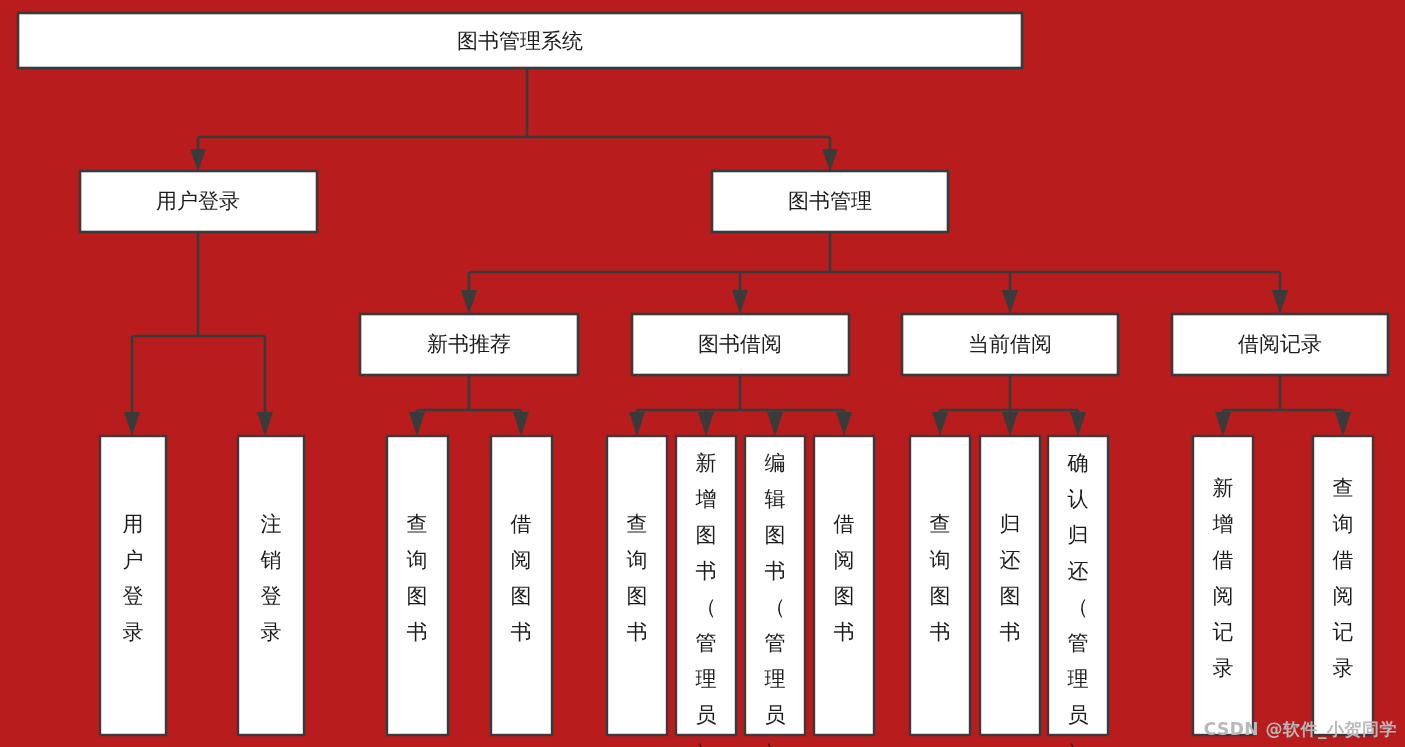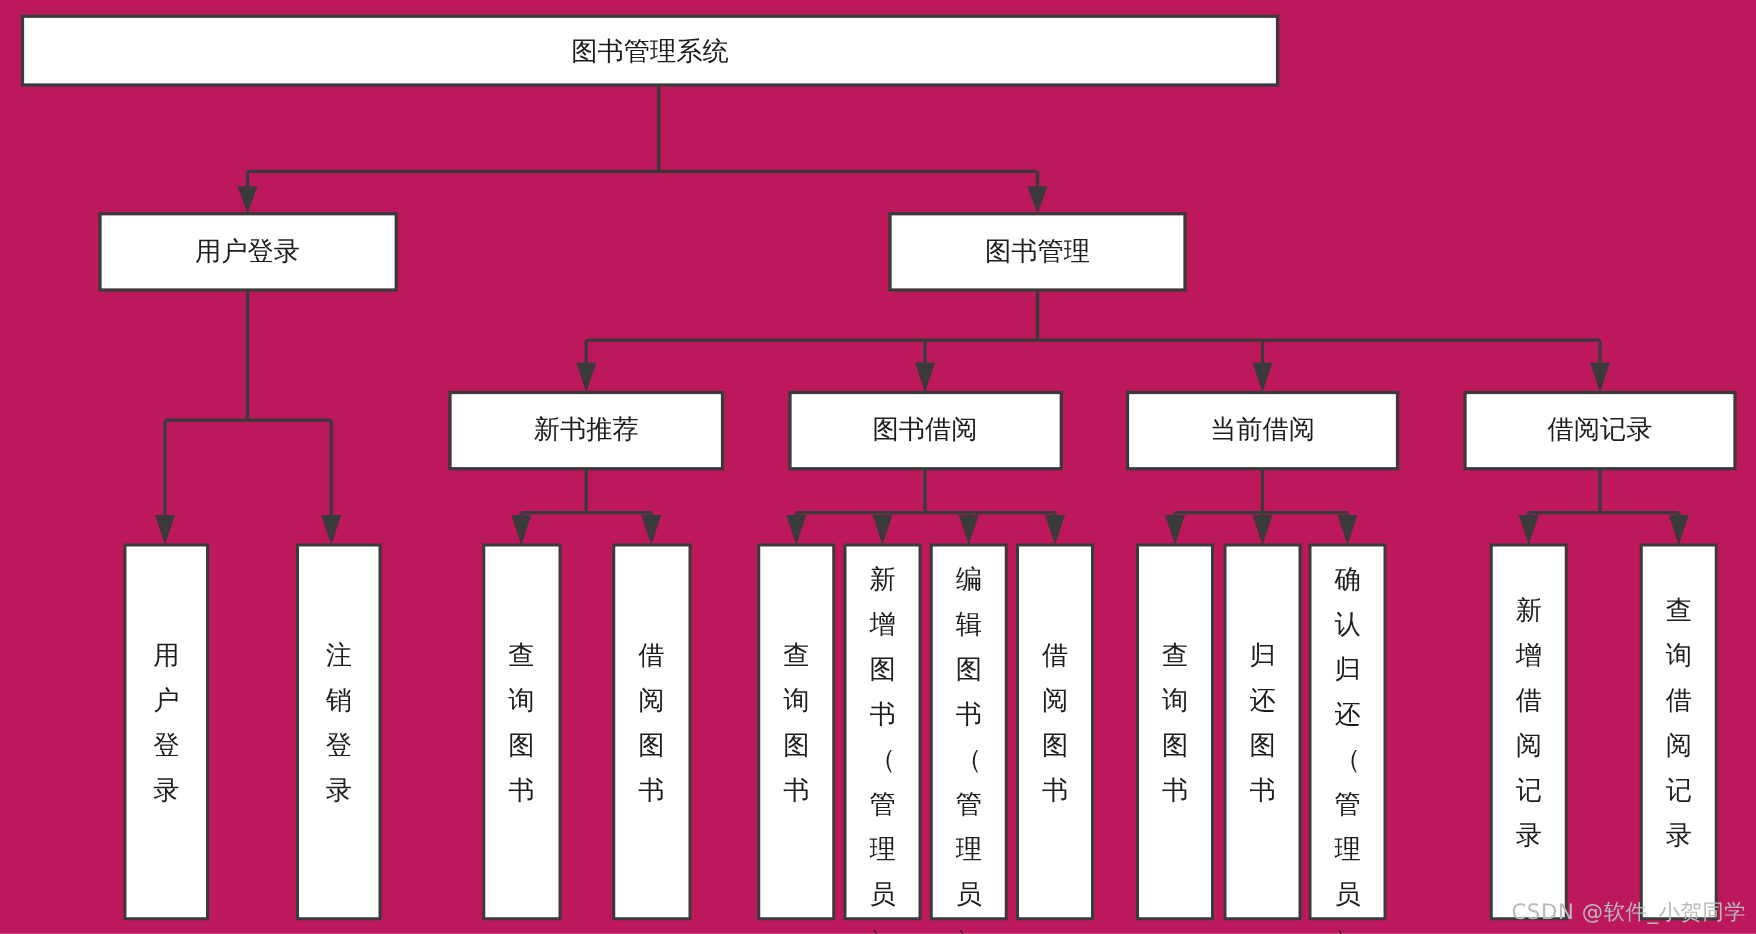--- a/index.html
+++ b/index.html
@@ -10,21 +10,21 @@
   body {
     width: 1405px;
     height: 747px;
     font-family: "DejaVu Sans", "Liberation Sans", sans-serif;
     overflow: hidden;
   }
   #diagram-root {
     position: relative;
     width: 1405px;
     height: 747px;
-    background: #be185d;
+    background: #b91c1c;
   }
   svg#flow {
     position: absolute;
     left: 0;
     top: 0;
     width: 1405px;
     height: 747px;
     display: block;
   }
   .node-box {
@@ -61,20 +61,21 @@
   .watermark {
     position: absolute;
     right: 8px;
     bottom: 6px;
     font-family: "DejaVu Sans", "Liberation Sans", sans-serif;
     font-size: 17px;
     color: #b9b9b9;
     letter-spacing: 0.5px;
     white-space: nowrap;
     user-select: none;
+    font-weight: bold;
   }
 </style>
 </head>
 <body>
 
 <div id="diagram-root">
 
   <svg id="flow" viewBox="0 0 1405 747">
 
     <g>

